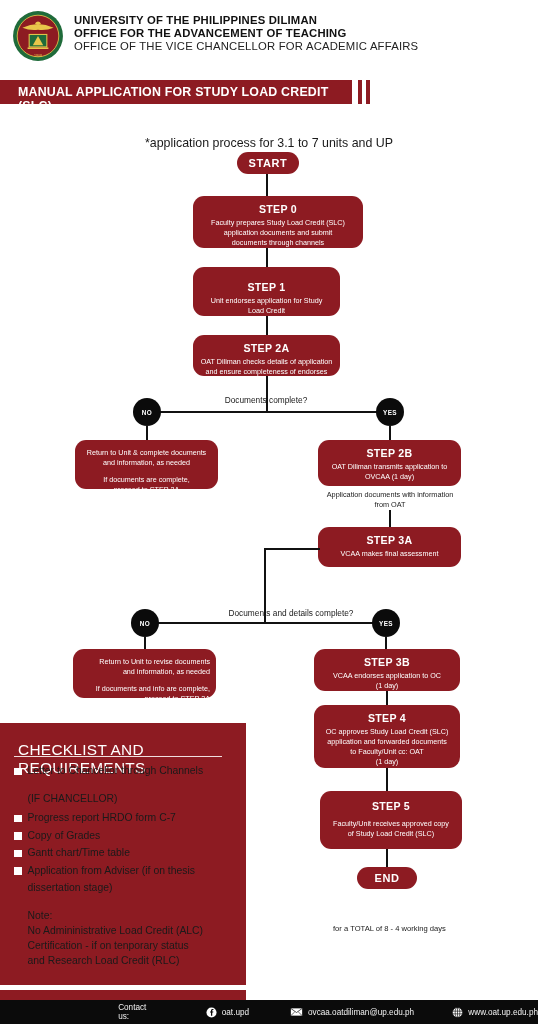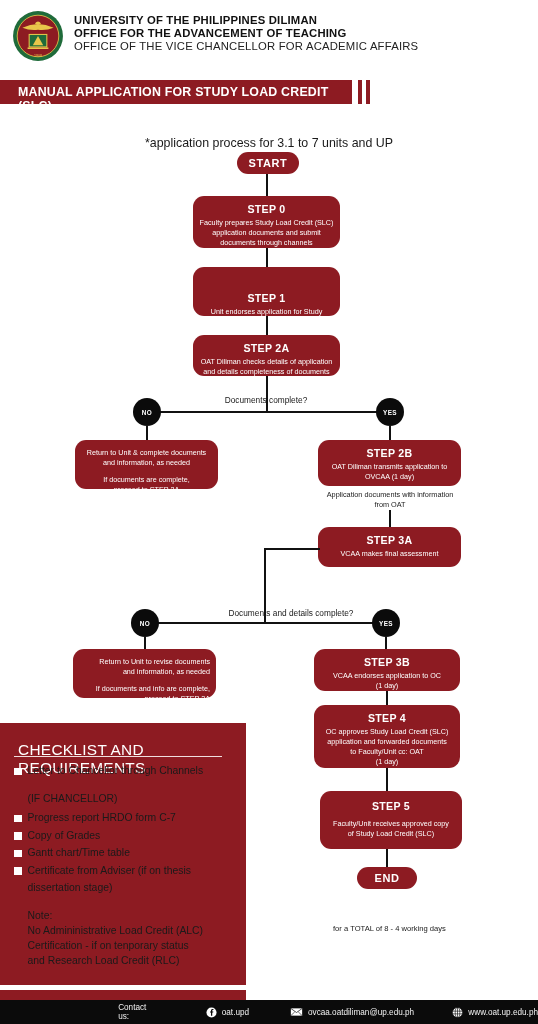--- a/index.html
+++ b/index.html
@@ -95,45 +95,45 @@
 </div>
 <div class="bar1"></div>
 <div class="bar2"></div>
 <div class="subtitle">*application process for 3.1 to 7 units and UP</div>
 
 <div class="pill" style="left:237px;top:152px;width:62px;height:22px;">
   <span>START</span>
 </div>
 <div class="line vline" style="left:266px;top:174px;height:22px;"></div>
 
-<div class="node" style="left:193px;top:196px;width:147px;height:52px;padding:7px 6px 0;">
+<div class="node" style="left:193px;top:196px;width:170px;height:52px;padding:7px 6px 0;">
   <div class="t">STEP 0</div>
   <div class="d">
     <p>Faculty prepares Study Load Credit (SLC)</p>
     <p>application documents and submit</p>
     <p>documents through channels</p>
   </div>
 </div>
 <div class="line vline" style="left:266px;top:248px;height:19px;"></div>
 
-<div class="node" style="left:193px;top:267px;width:147px;height:49px;padding:25px 6px 0;">
+<div class="node" style="left:193px;top:267px;width:147px;height:49px;padding:14px 6px 0;">
   <div class="t">STEP 1</div>
   <div class="d">
     <p>Unit endorses application for Study</p>
     <p>Load Credit</p>
     <p>(1 day)</p>
   </div>
 </div>
 <div class="line vline" style="left:266px;top:316px;height:19px;"></div>
 
 <div class="node" style="left:193px;top:335px;width:147px;height:41px;padding:7px 6px 0;">
   <div class="t">STEP 2A</div>
   <div class="d">
     <p>OAT Diliman checks details of application</p>
-    <p>and details completeness of documents</p>
+    <p>and ensure completeness of endorses</p>
   </div>
 </div>
 <div class="line vline" style="left:266px;top:376px;height:37px;"></div>
 
 <div class="qlabel" style="left:166px;top:395px;width:200px;">Documents complete?</div>
 <div class="line hline" style="left:147px;top:411px;width:243px;"></div>
 <div class="dot" style="left:133px;top:398px;width:28px;height:28px;">
   <span>NO</span>
 </div>
 <div class="dot" style="left:376px;top:398px;width:28px;height:28px;">
@@ -246,21 +246,21 @@
   <div class="item">
     <span class="cbox"></span>
     <span class="itxt">Copy of Grades</span>
   </div>
   <div class="item">
     <span class="cbox"></span>
     <span class="itxt">Gantt chart/Time table</span>
   </div>
   <div class="item">
     <span class="cbox"></span>
-    <span class="itxt">Certificate from Adviser (if on thesis</span>
+    <span class="itxt">Application from Adviser (if on thesis</span>
   </div>
   <div class="plain">dissertation stage)</div>
 </div>
 <div class="noteblk">
   <div>Note:</div>
   <div>No Admininistrative Load Credit (ALC)</div>
   <div>Certification - if on tenporary status</div>
   <div>and Research Load Credit (RLC)</div>
 </div>
 <div class="footbar"></div>

